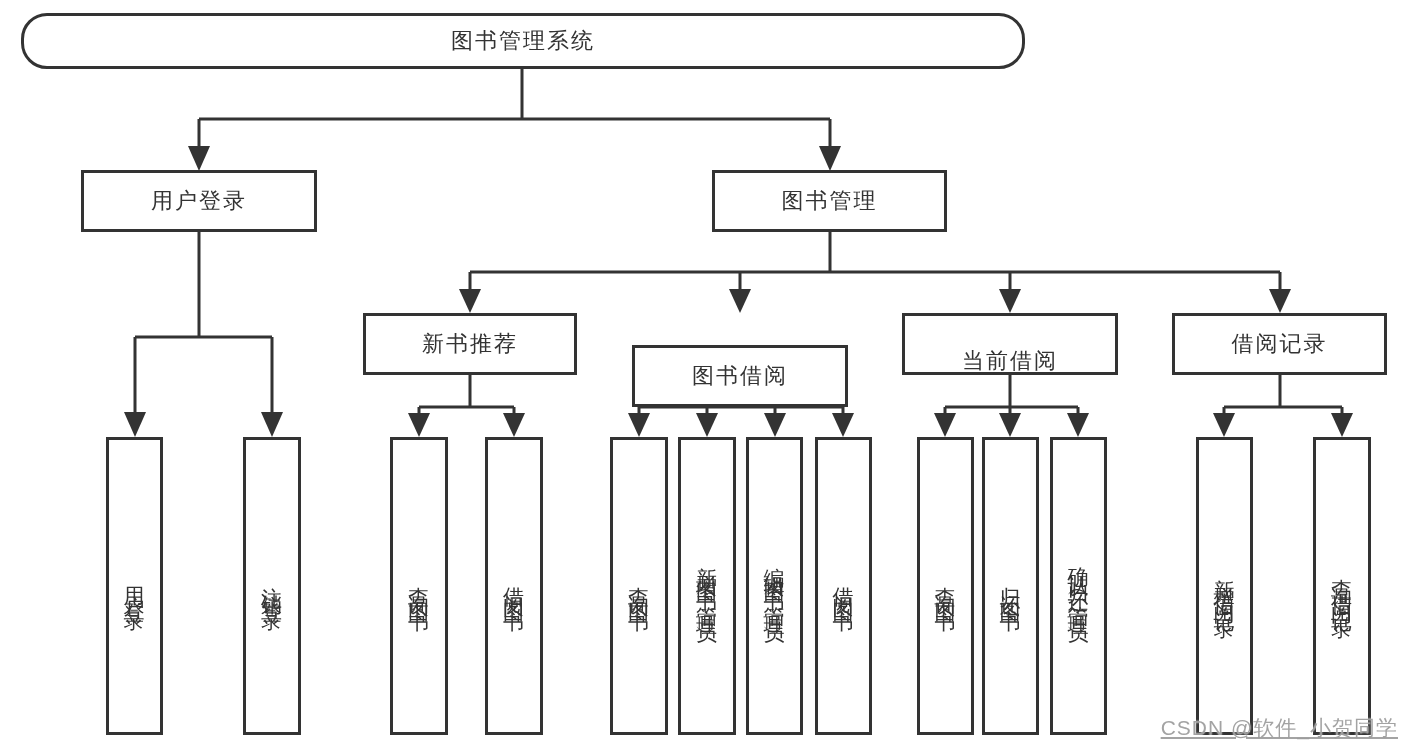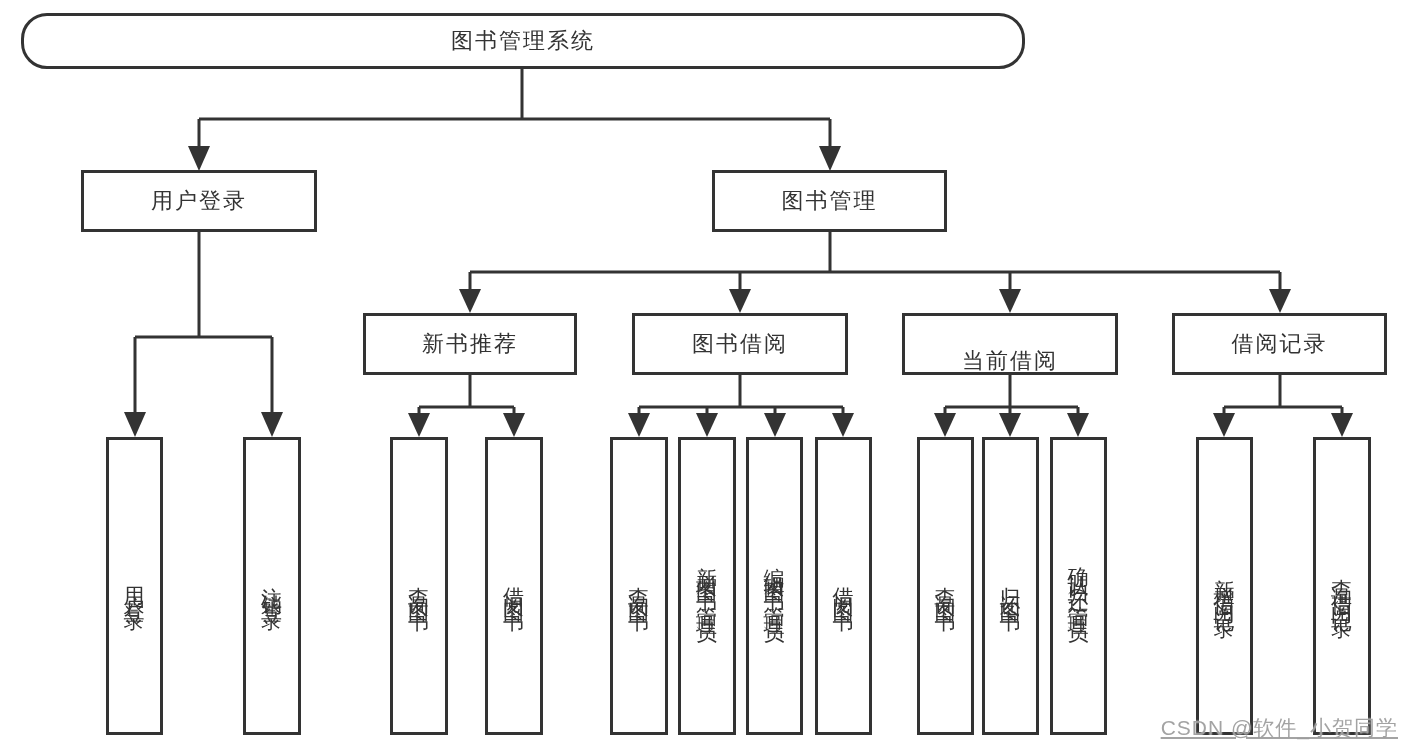--- a/index.html
+++ b/index.html
@@ -33,21 +33,21 @@
     letter-spacing: 2px;
     line-height: 1;
   }
   .node.root  { left: 21px;  top: 13px;  width: 1004px; height: 56px; border-radius: 26px; }
 
   .node.lv1a  { left: 81px;  top: 170px; width: 236px; height: 62px; }
   .node.lv1b  { left: 712px; top: 170px; width: 235px; height: 62px; }
 
   .node.lv2   { top: 313px; height: 62px; }
   .node.lv2a  { left: 363px;  width: 214px; }
-  .node.lv2b  { left: 632px;  width: 216px; }
+  .node.lv2b  { left: 632px;  width: 216px; margin-top: 32px; }
   .node.lv2c  { left: 902px;  width: 216px; align-items: flex-end; }
   .node.lv2d  { left: 1172px; width: 215px; }
 
   .leaf { top: 437px; height: 298px; padding: 2px 0; }
   .leaf > span {
     writing-mode: vertical-rl;
     text-orientation: mixed;
     font-size: 21px;
     letter-spacing: 8px;
     line-height: 1;

